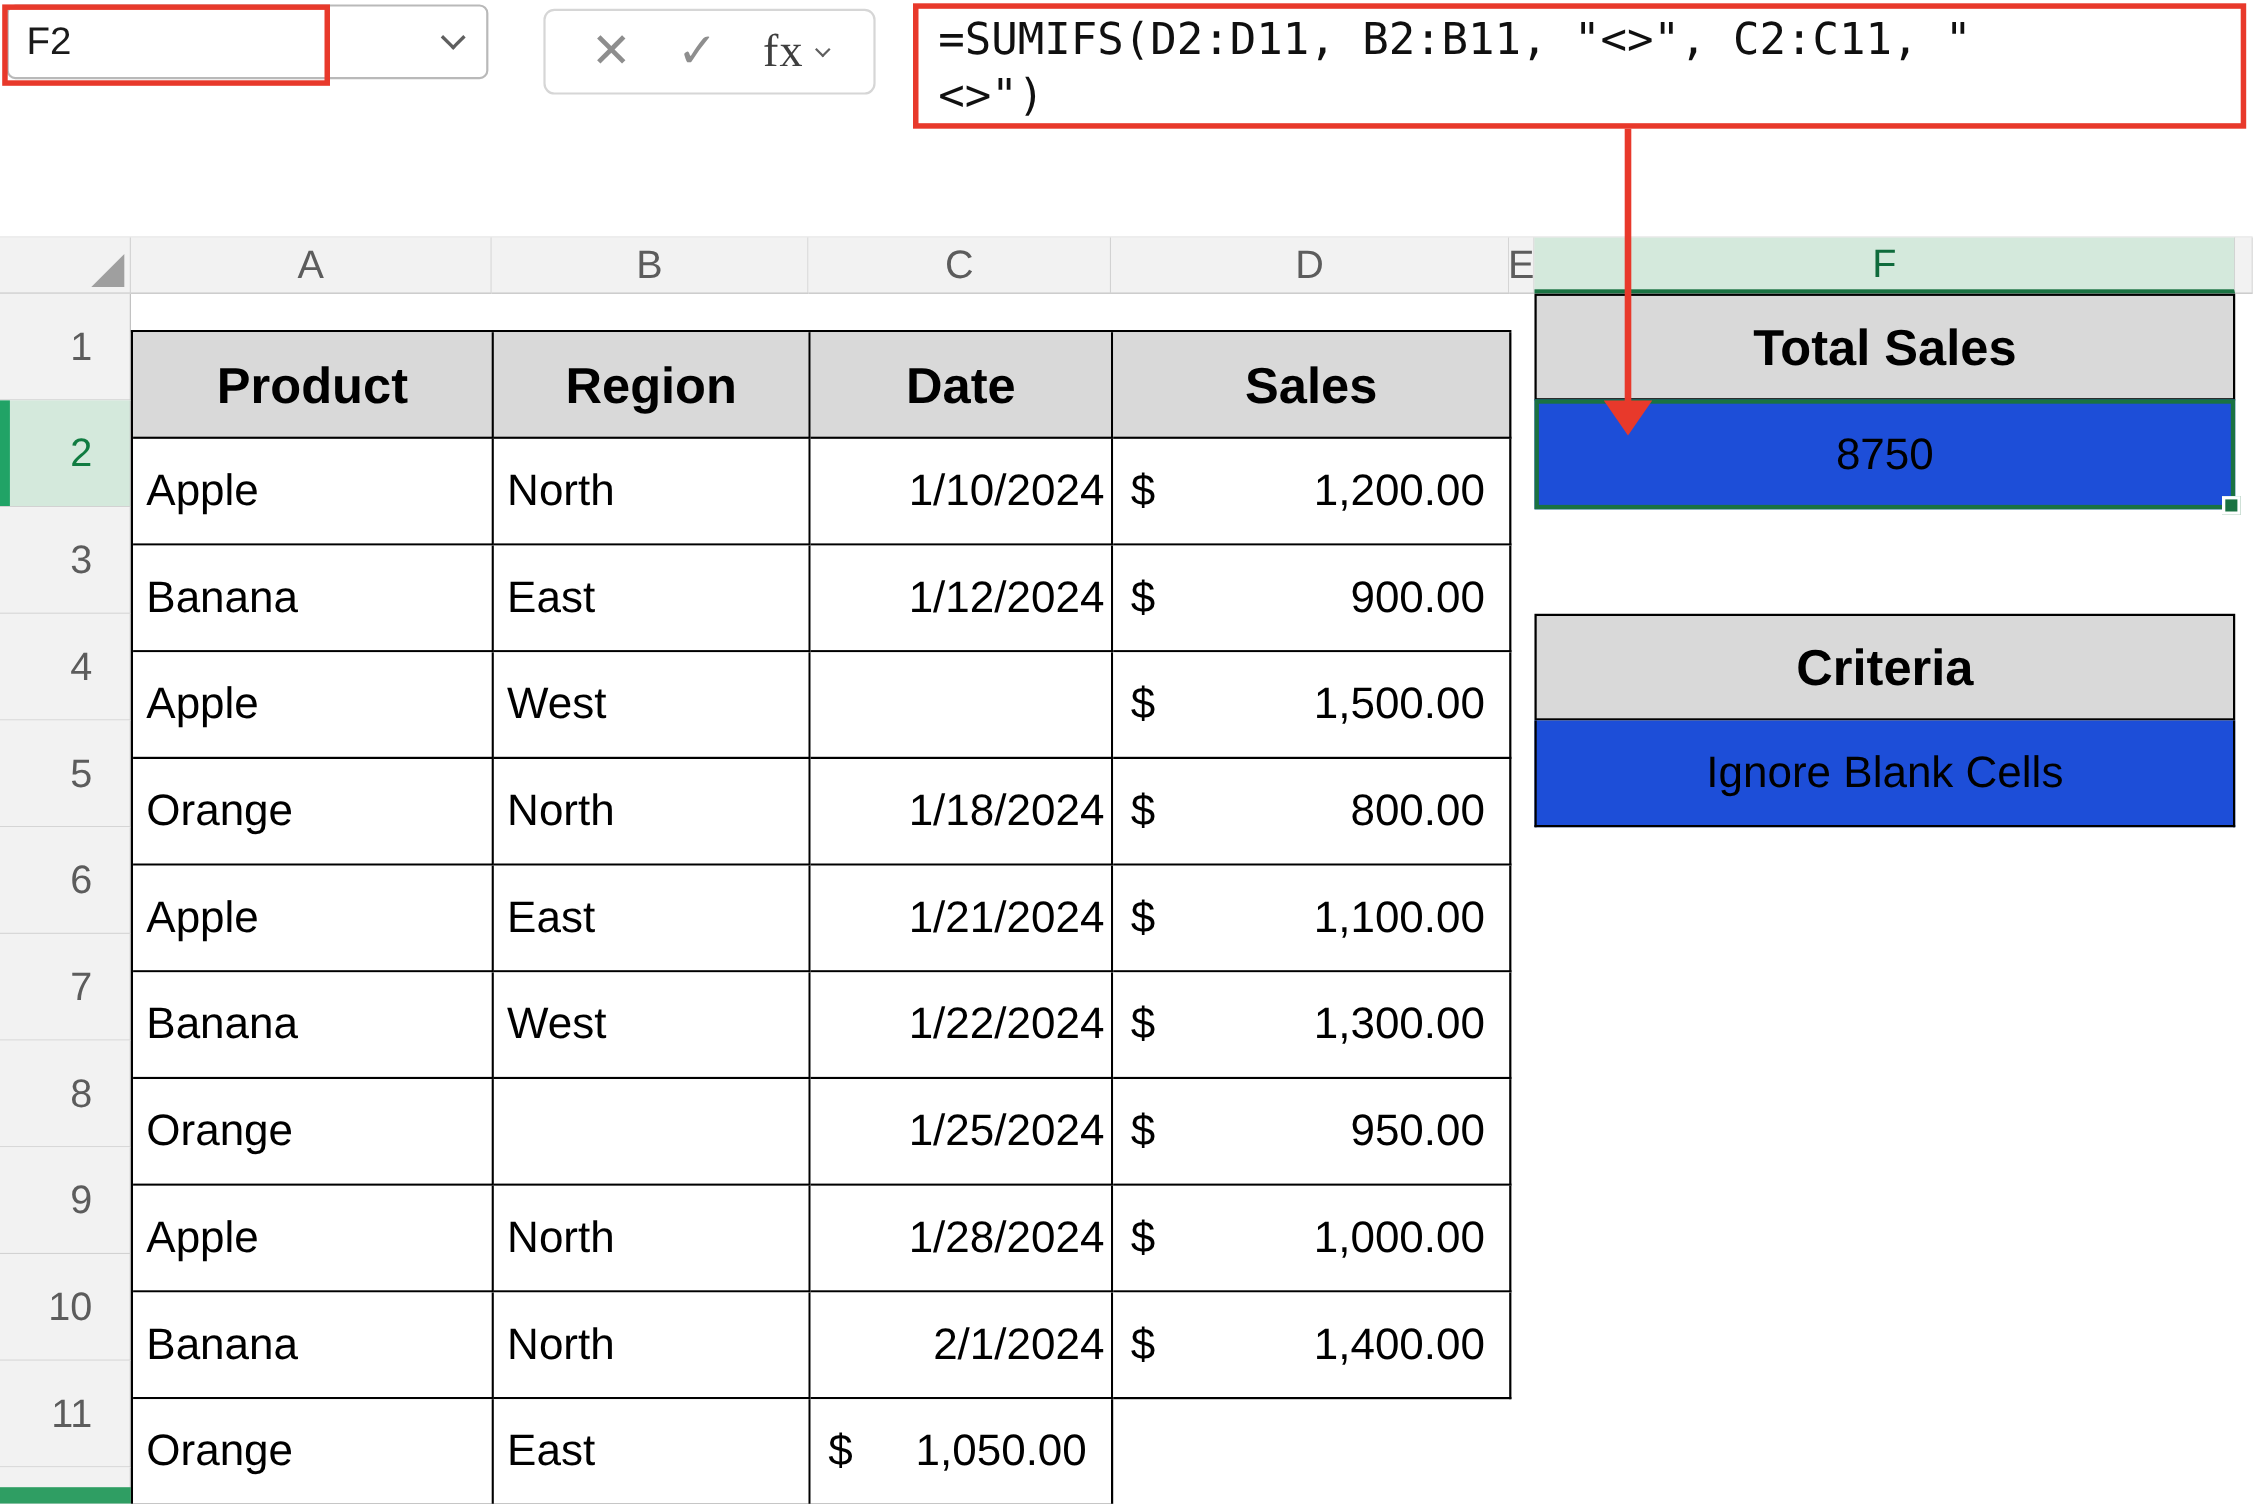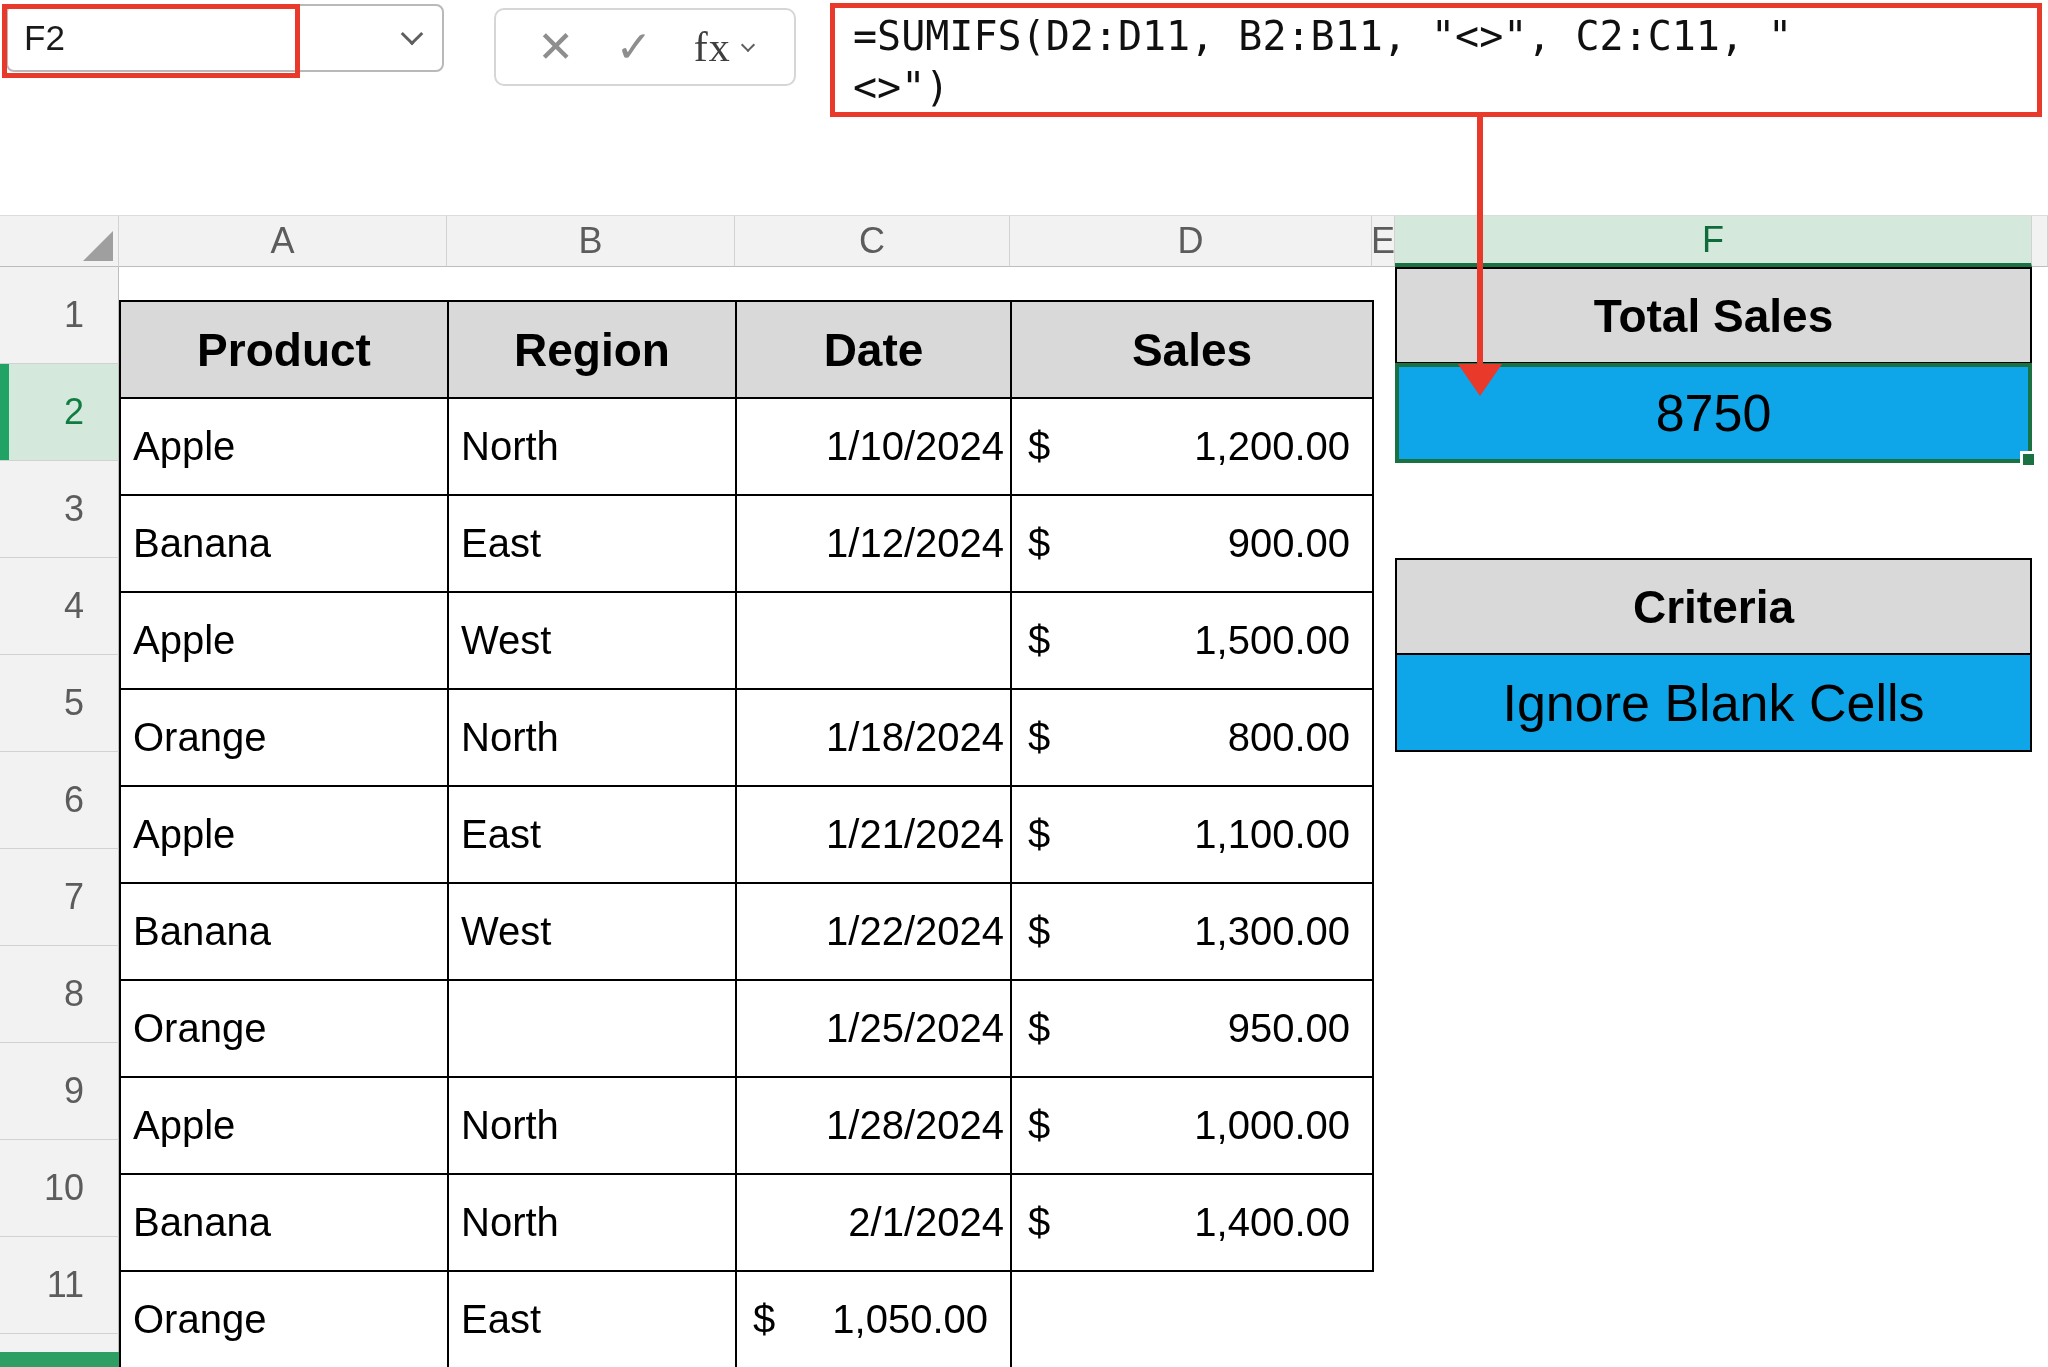--- a/index.html
+++ b/index.html
@@ -100,23 +100,23 @@
     display:flex; align-items:center; overflow:hidden; background:#fff;
   }
   .tbl .th { background:#d9d9d9; font-weight:bold; justify-content:center; font-size:46px; }
   .cl { justify-content:flex-start; padding-left:12px; }
   .cr { justify-content:flex-end; padding-right:6px; }
   .cm { justify-content:space-between; padding:0 22px 0 16px; }
 
   
   .fbox {
     left:1395px; width:637px; height:97px;
-    border:2px solid #000; background:#0ea5e9;
+    border:2px solid #000; background:#1d4ed8;
     display:flex; align-items:center; justify-content:center;
-    font-size:52px;
+    font-size:40px;
   }
   .fbox.hdr { background:#d9d9d9; font-weight:bold; font-size:46px; }
   #total-label { top:267px; }
   #total-value { top:363px; height:100px; border:4px solid #1a7242; }
   .fill-handle {
     position:absolute; right:-9px; bottom:-9px; width:17px; height:17px;
     background:#1a7242; border:3px solid #fff;
   }
   #criteria-label { top:558px; }
   #criteria-value { top:655px; border-top:none; }

